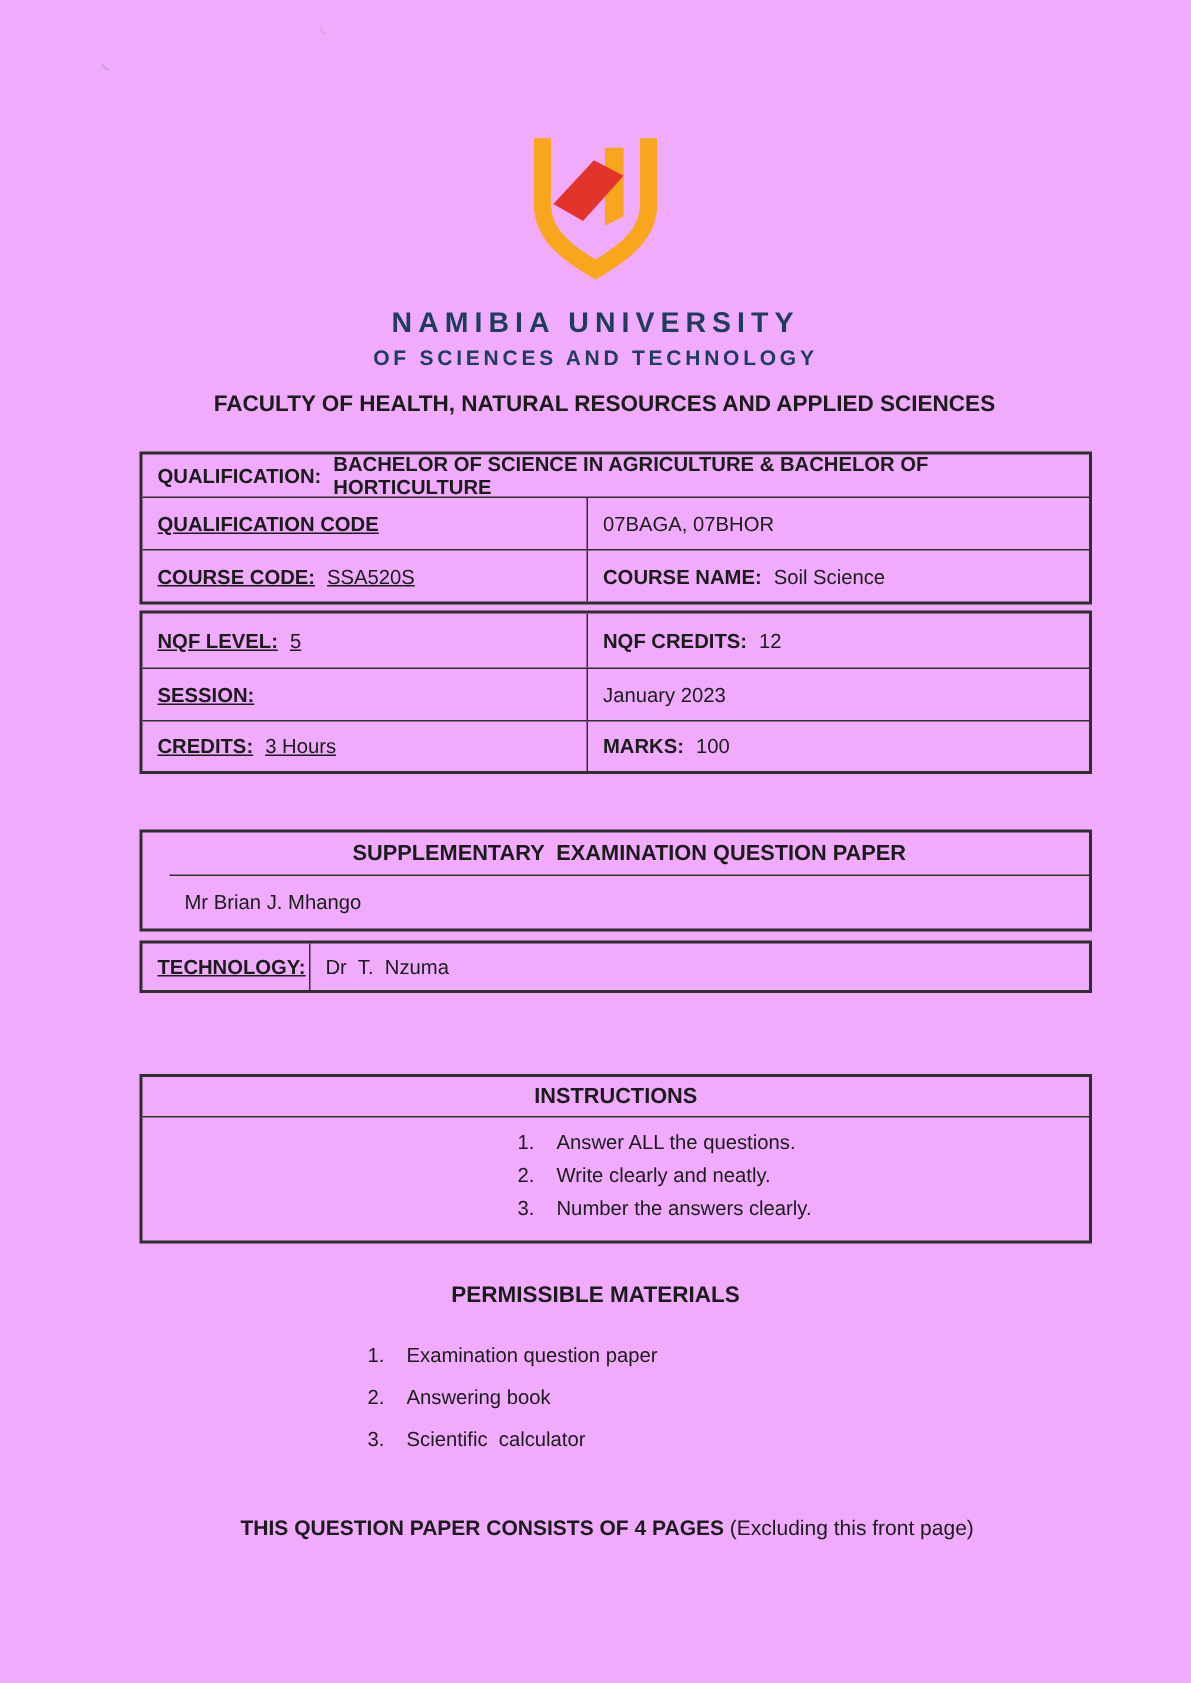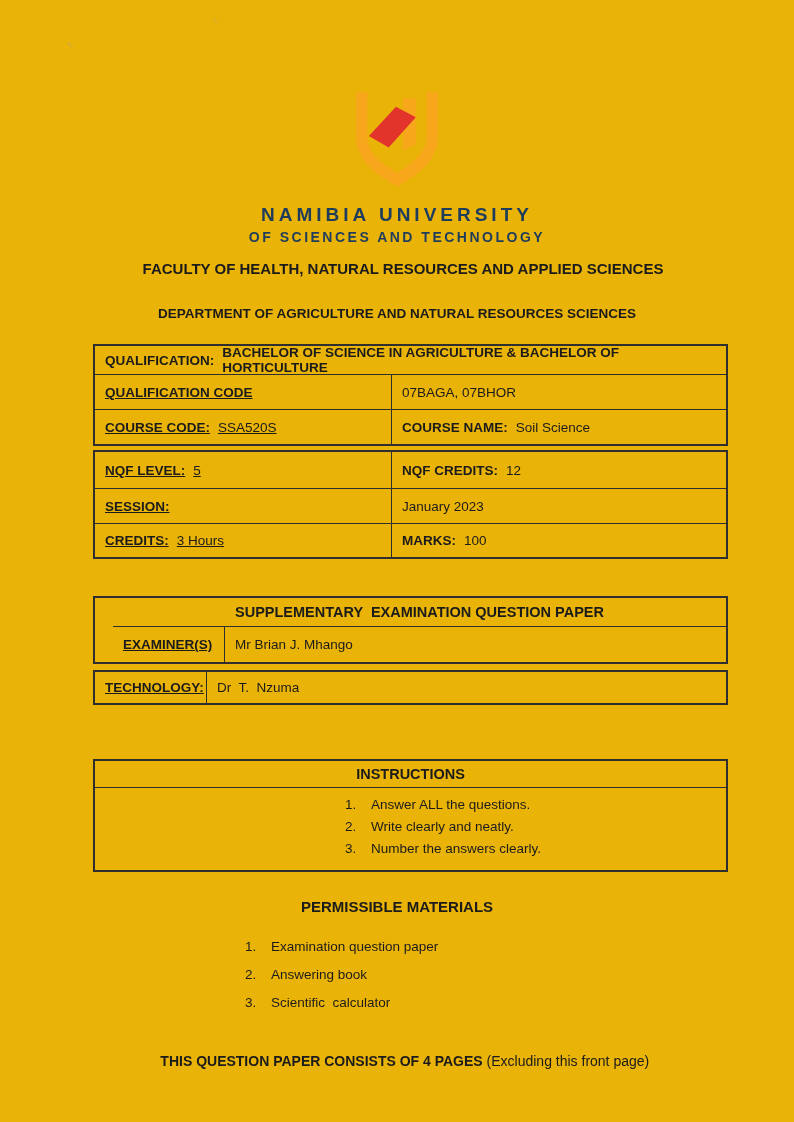--- a/index.html
+++ b/index.html
@@ -1,19 +1,19 @@
 <!DOCTYPE html>
 <html><head>
 <meta charset="utf-8">
 <style>
   * { margin:0; padding:0; box-sizing:border-box; }
   html,body { background:#e8e8e8; }
   body { font-family:"Liberation Sans", sans-serif; }
   .page {
-    position:relative; width:794px; height:1122px; background:#eab308;
+    position:relative; width:794px; height:1122px; background:#f0abfc;
     margin:0 auto; overflow:hidden; color:#1b1b1b;
   }
   .artifact { position:absolute; border-left:1px solid #9a9a9a; border-bottom:1px solid #9a9a9a;
     width:5px; height:5px; border-radius:0 0 0 6px; opacity:.55; }
   .artifact.a1 { left:213px; top:18px; transform:rotate(10deg); opacity:.4;}
   .artifact.a2 { left:68px; top:42px; transform:rotate(-8deg);}
   .logo-block { padding-top:88px; text-align:center; }
   .wordmark { margin-top:12px; font-size:19px; font-weight:bold; letter-spacing:4px; color:#1e3d5c; }
   .wordmark-sub { margin-top:3px; font-size:14px; font-weight:600; letter-spacing:2.5px; color:#1e3d5c; }
   .faculty { margin-top:15px; text-align:center; font-size:15px; font-weight:bold;padding-left:12px; }
@@ -53,21 +53,20 @@
     <svg width="86" height="100" viewBox="0 0 80 96">
       <polygon points="46,10 58,10 58,54 46,60" fill="#F8A61B"></polygon>
       <polygon points="13,46 39,18 58,28 32,57" fill="#E2342B"></polygon>
       <path d="M6,4 L6,46 C6,64 19,76 40,88 C61,76 74,64 74,46 L74,4" fill="none" stroke="#F8A61B" stroke-width="11"></path>
     </svg>
     <div class="wordmark">NAMIBIA UNIVERSITY</div>
     <div class="wordmark-sub">OF SCIENCES AND TECHNOLOGY</div>
   </div>
 
   <div class="faculty">FACULTY OF HEALTH, NATURAL RESOURCES AND APPLIED SCIENCES</div>
-  <div class="department">DEPARTMENT OF AGRICULTURE AND NATURAL RESOURCES SCIENCES</div>
 
   <div class="tbl mt23">
     <div class="row h28">
       <div class="cell colR">
         <span class="lbl">QUALIFICATION:</span>
         <span class="val lbl">BACHELOR OF SCIENCE IN AGRICULTURE &amp; BACHELOR OF HORTICULTURE</span>
       </div>
     </div>
     <div class="row h35">
       <div class="cell colL">
@@ -116,23 +115,20 @@
       <div class="cell colR">
         <span class="lbl">MARKS:</span>
         <span class="val">100</span>
       </div>
     </div>
   </div>
 
   <div class="tbl exam" style="margin-top:37px;padding-left:18px;">
     <div class="row h28 tbl-title">SUPPLEMENTARY  EXAMINATION QUESTION PAPER</div>
     <div class="row h36">
-      <div class="cell colL">
-        <span class="lbl">EXAMINER(S)</span>
-      </div>
       <div class="cell colR">
         <span class="val">Mr Brian J. Mhango</span>
       </div>
     </div>
   </div>
   <div class="tbl exam gap6">
     <div class="row h31" style="border-top:none;">
       <div class="cell colL">
         <span class="lbl">TECHNOLOGY:</span>
       </div>

